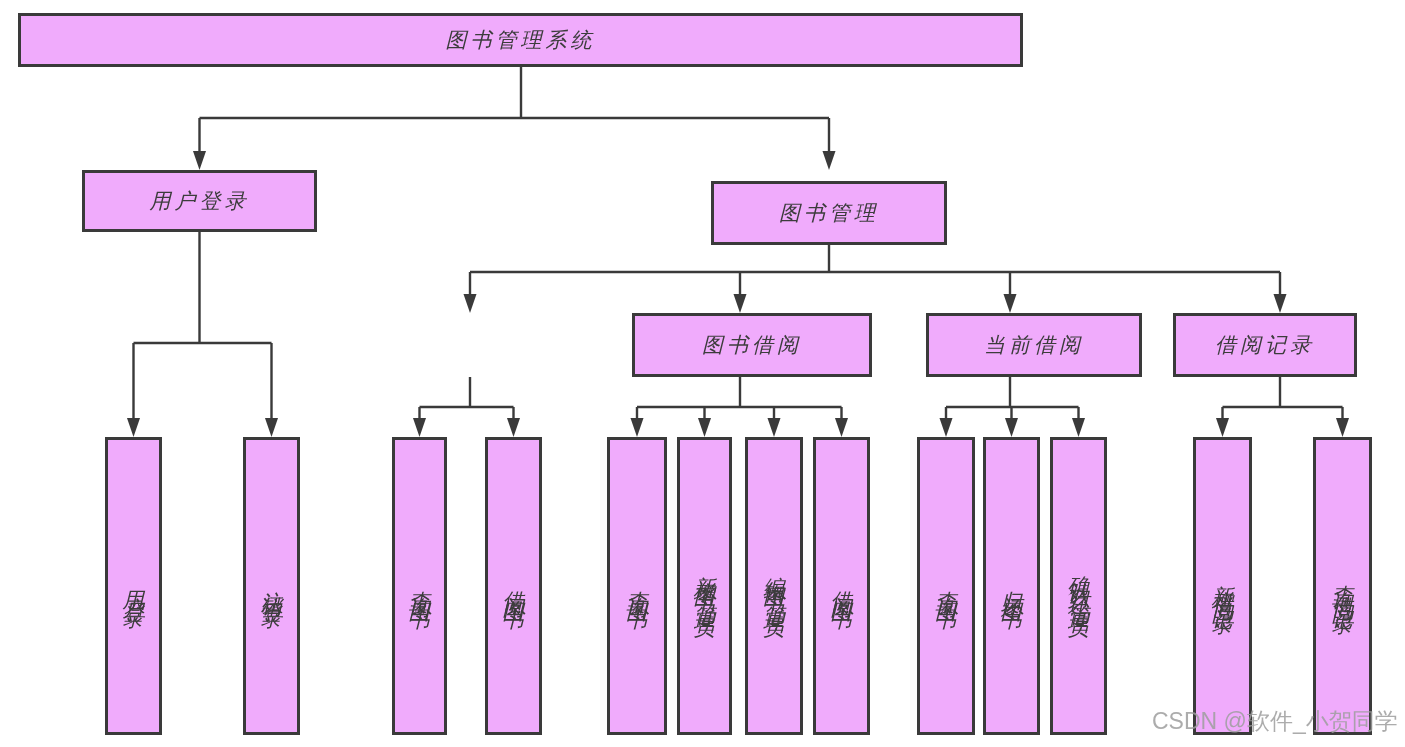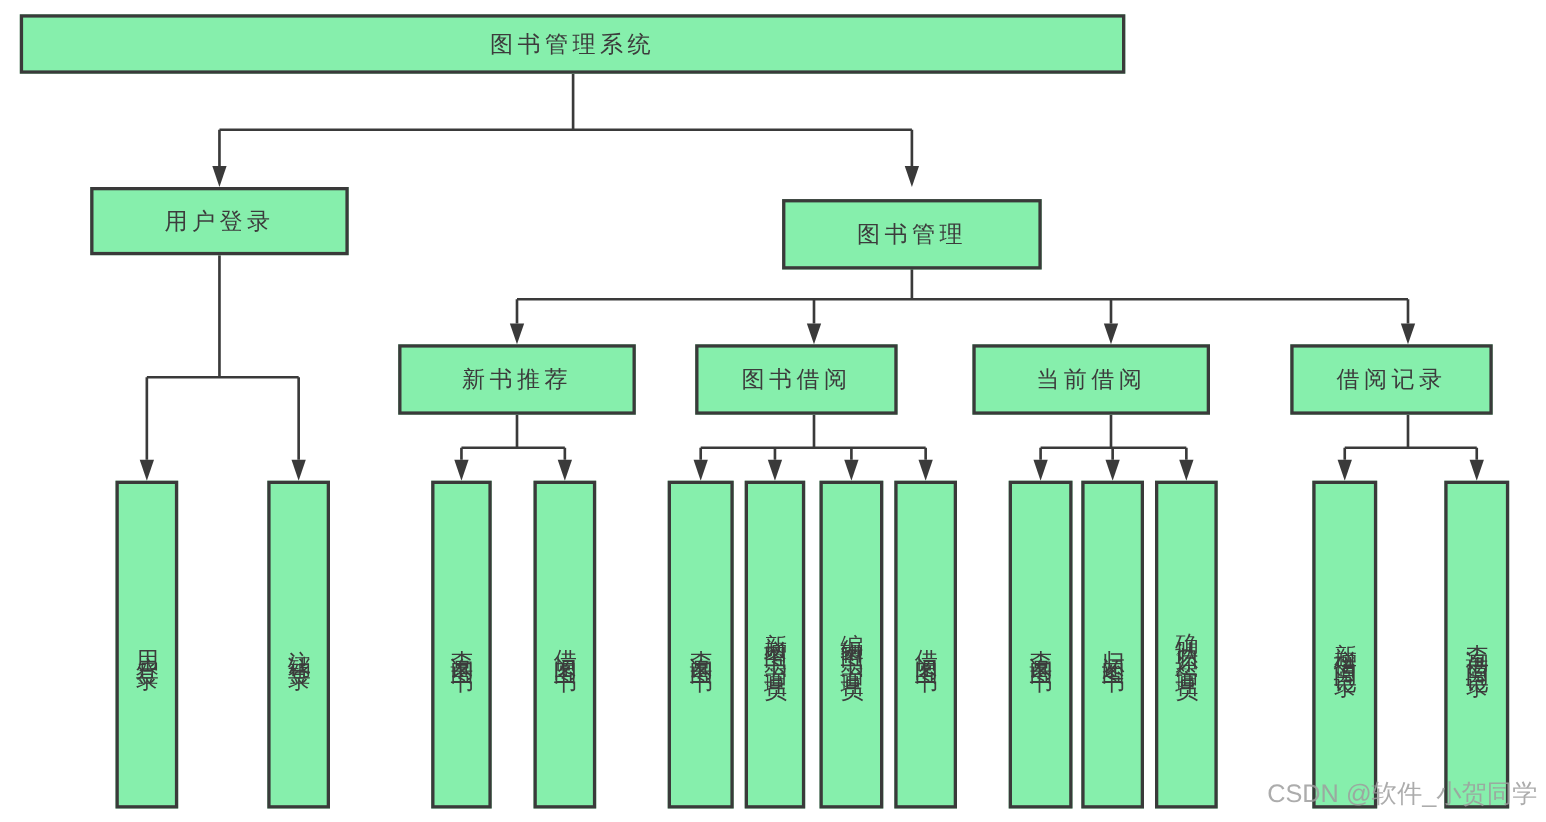--- a/index.html
+++ b/index.html
@@ -15,29 +15,30 @@
     overflow: hidden;
   }
   .connectors {
     position: absolute; left: 0; top: 0;
     width: 1405px; height: 747px;
   }
   .node {
     position: absolute;
     box-sizing: border-box;
     border: 3px solid #3a3a3a;
-    background: #86efac;
+    background: #f0abfc;
     color: #3c3c3c;
     display: flex;
     align-items: center;
     justify-content: center;
     font-size: 21px;
     letter-spacing: 4px;
     white-space: nowrap;
     z-index: 2;
+    font-style: italic;
   }
   .vnode {
     writing-mode: vertical-rl;
     letter-spacing: 6px;
     white-space: normal;
     line-height: 1;
   }
   .watermark {
     position: absolute;
     left: 1152px; top: 706px;
@@ -95,23 +96,22 @@
       <path d="M1216 418 H1229 L1222.5 437 Z"></path>
       <path d="M1336 418 H1349 L1342.5 437 Z"></path>
     </g>
   </svg>
 
   <div class="node" style="left:18px; top:13px; width:1005px; height:54px;">图书管理系统</div>
 
   <div class="node" style="left:82px; top:170px; width:235px; height:62px;">用户登录</div>
   <div class="node" style="left:711px; top:169px; width:236px; height:64px;margin-top:12px;">图书管理</div>
 
-  <div class="node" style="left:362px; top:313px; width:216px; height:64px;">新书推荐</div>
-  <div class="node" style="left:632px; top:313px; width:184px; height:64px;">图书借阅</div>
-  <div class="node" style="left:884px; top:313px; width:216px; height:64px;text-align:right;">当前借阅</div>
+  <div class="node" style="left:632px; top:313px; width:240px; height:64px;">图书借阅</div>
+  <div class="node" style="left:926px; top:313px; width:216px; height:64px;text-align:right;">当前借阅</div>
   <div class="node" style="left:1173px; top:313px; width:184px; height:64px;">借阅记录</div>
 
   <div class="node vnode" style="left:105px; top:437px; width:57px; height:298px;">用户登录</div>
   <div class="node vnode" style="left:243px; top:437px; width:57px; height:298px;">注销登录</div>
 
   <div class="node vnode" style="left:392px; top:437px; width:55px; height:298px;">查询图书</div>
   <div class="node vnode" style="left:485px; top:437px; width:57px; height:298px;">借阅图书</div>
 
   <div class="node vnode" style="left:607px; top:437px; width:60px; height:298px;">查询图书</div>
   <div class="node vnode" style="left:677px; top:437px; width:55px; height:298px;">新增图书（管理员）</div>

